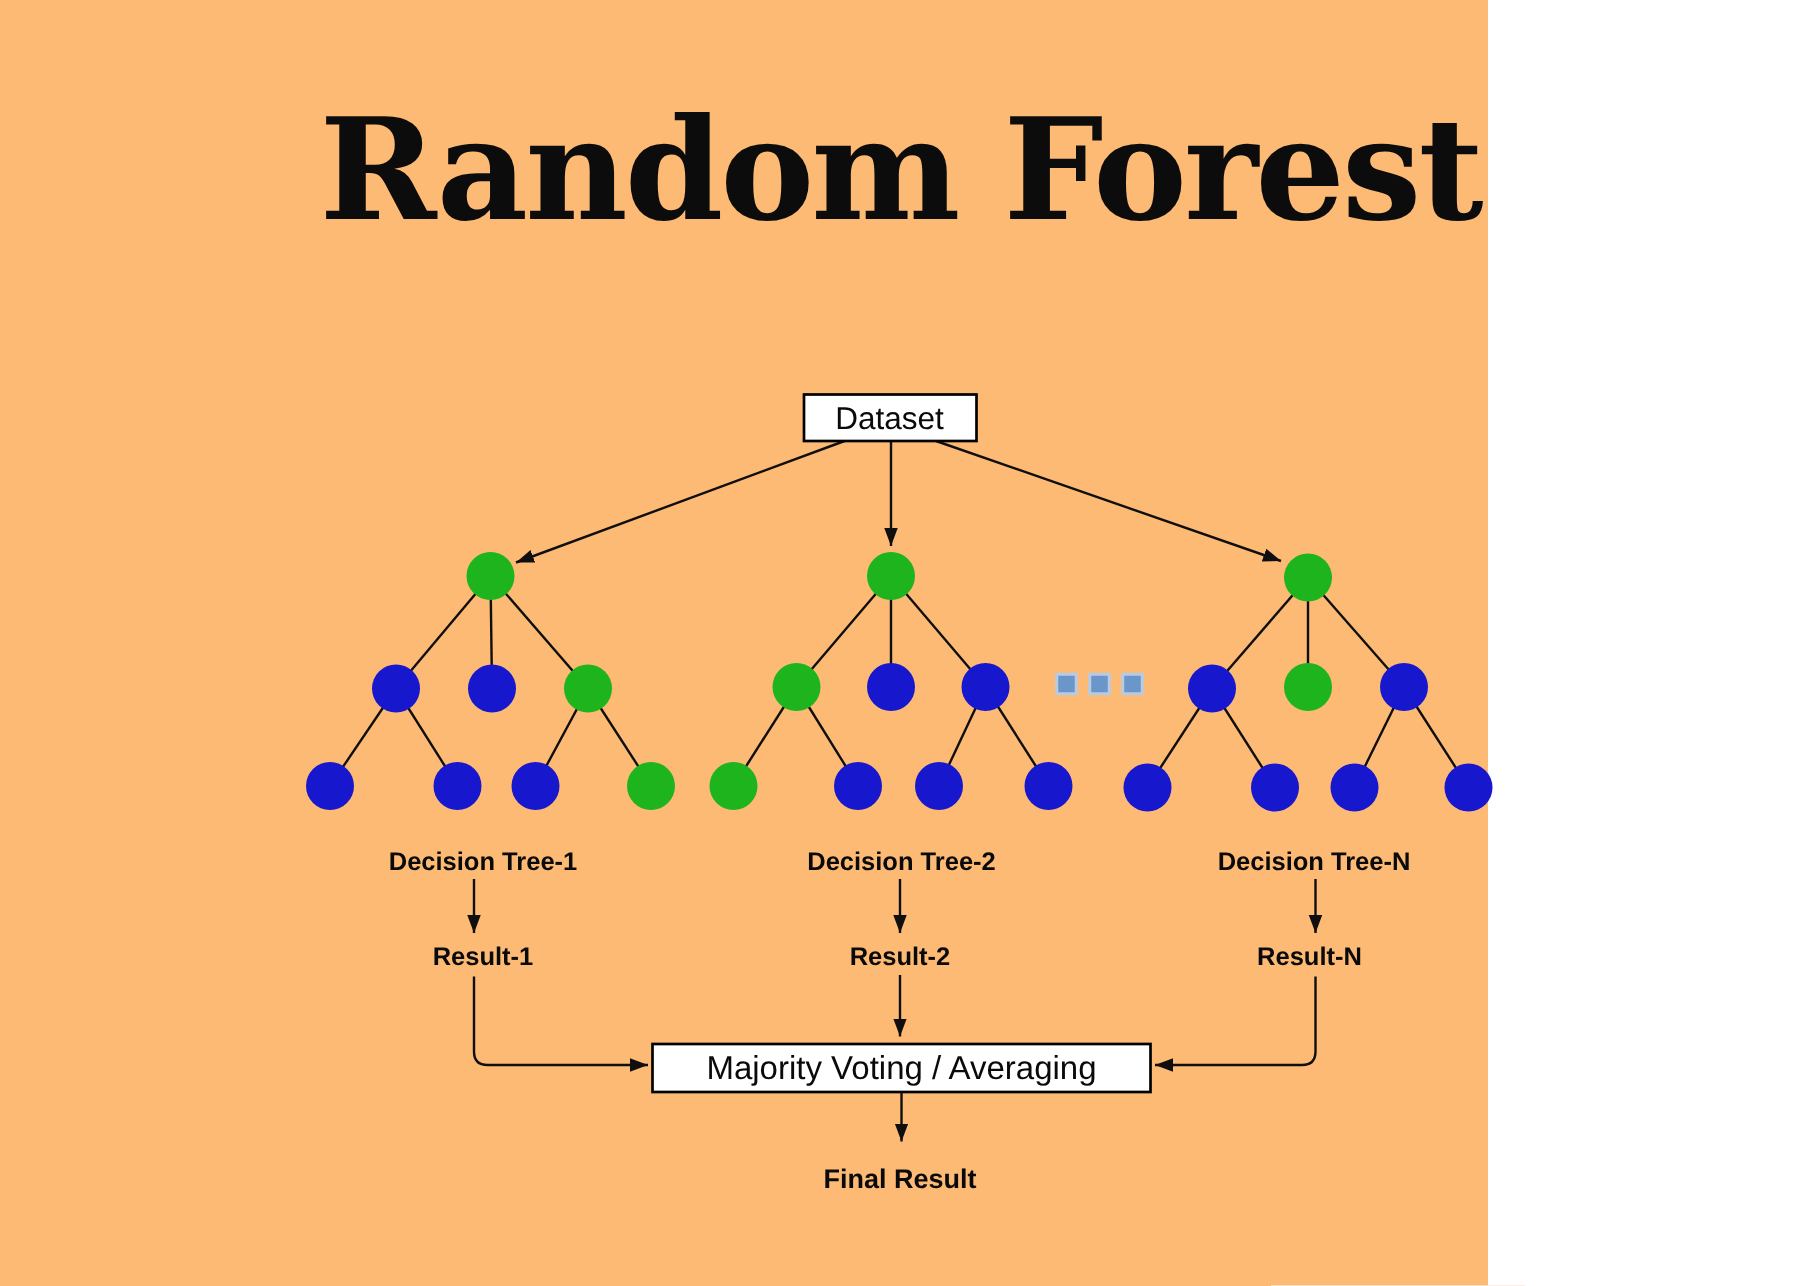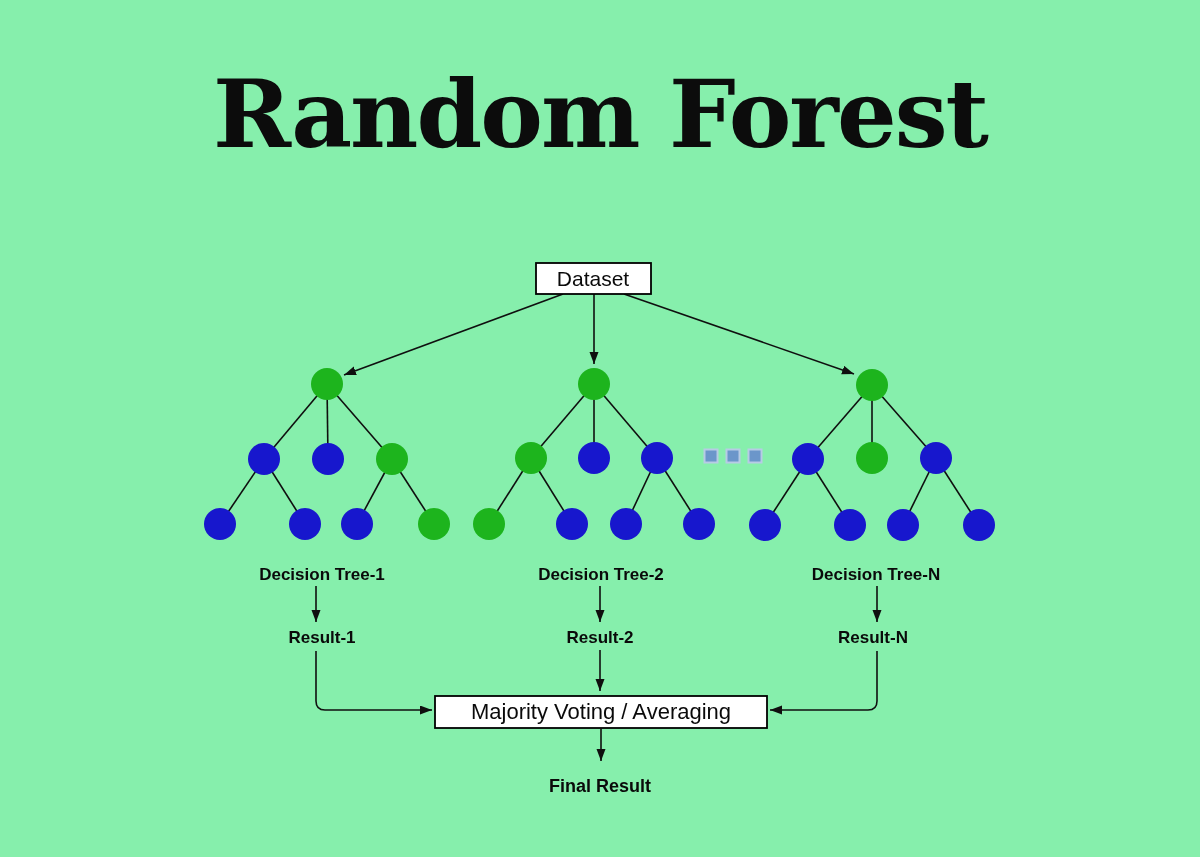--- a/index.html
+++ b/index.html
@@ -1,17 +1,17 @@
 <!DOCTYPE html>
 <html><head>
 <meta charset="utf-8">
 <style>
   * { margin:0; padding:0; box-sizing:border-box; }
   html, body { width:1200px; height:857px; background:#ffffff; overflow:hidden; }
-  .canvas { position:relative; width:1200px; height:857px; background:#86efac;
+  .canvas { position:relative; width:992px; height:857px; background:#fdba74;
             font-family:"Liberation Sans", sans-serif; }
   .title { position:absolute; top:58px; left:0; width:1200px; text-align:center;
            font-family:"DejaVu Serif", serif; font-weight:bold; font-size:94px;
            line-height:1.2; letter-spacing:-2px; color:#0c0c0c; white-space:nowrap; }
   svg.diagram { position:absolute; top:0; left:0; display:block; }
   .box { fill:#ffffff; stroke:#000000; stroke-width:1.8; }
   .conn { fill:none; stroke:#0f0f0f; stroke-width:1.6; }
   text { fill:#0a0a0a; }
   .box-label   { font:21px "Liberation Sans", sans-serif; text-anchor:middle; }
   .voting-label{ font:22px "Liberation Sans", sans-serif; text-anchor:middle; }

